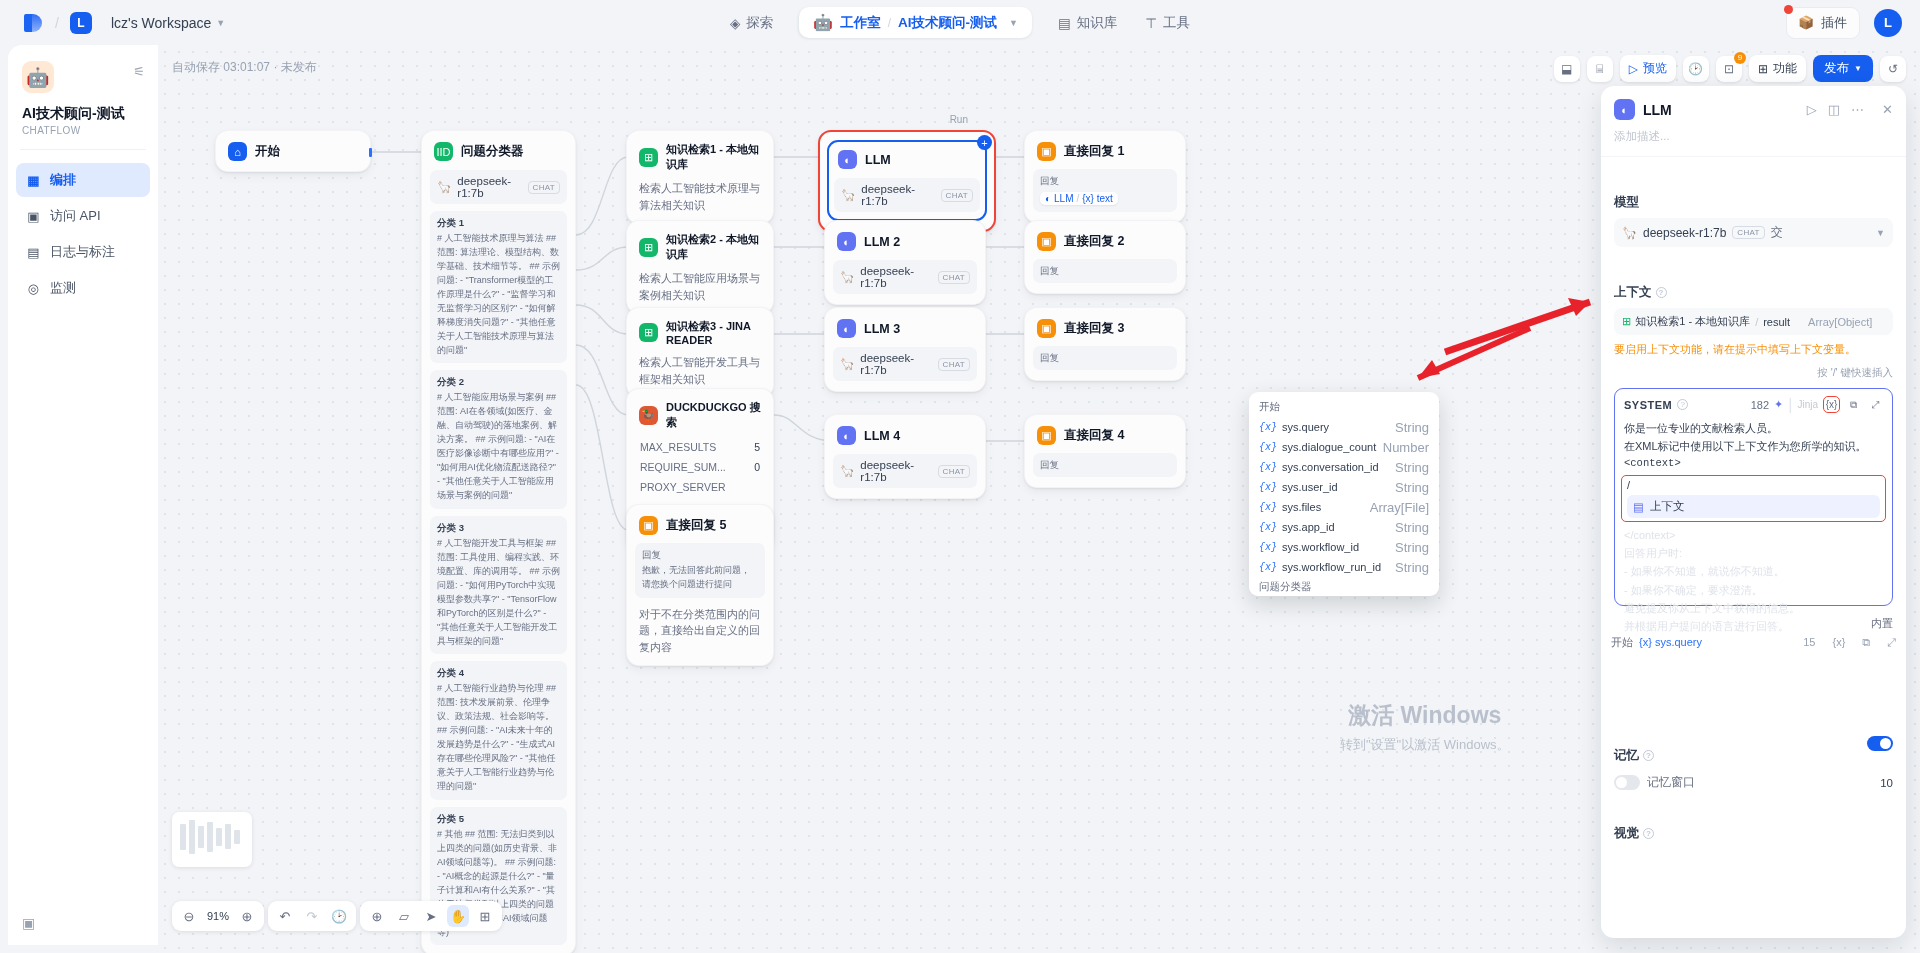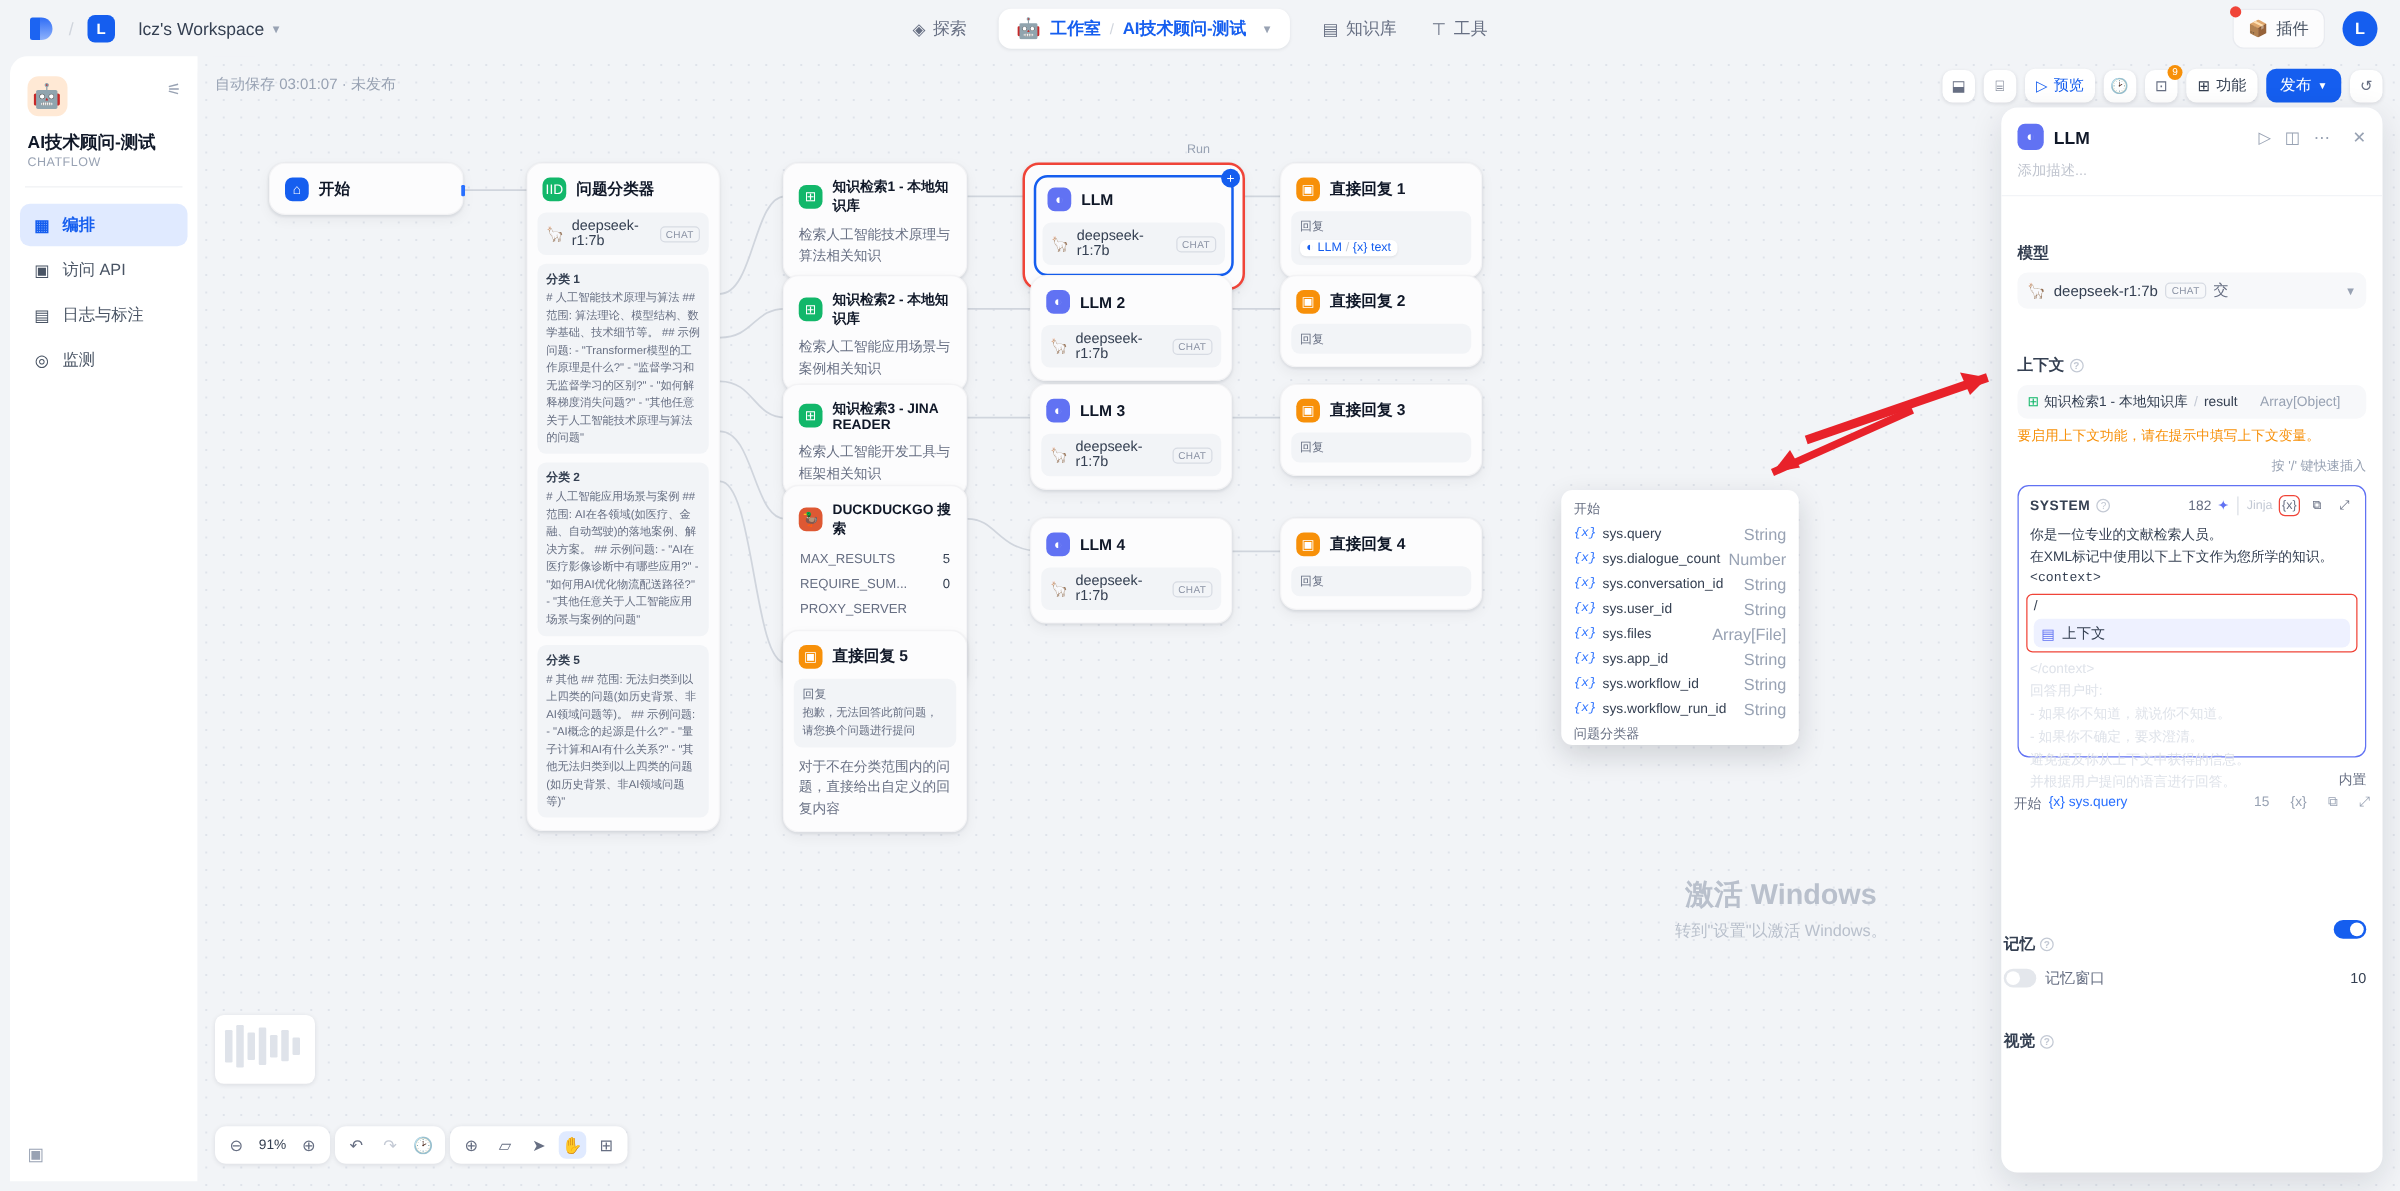--- a/index.html
+++ b/index.html
@@ -194,21 +194,21 @@
   }
   .vd-group { font-size:10.5px; color:#676f83; padding:3px 10px; }
   .vd-row { display:flex; align-items:center; padding:2.5px 10px; font-size:11px; }
   .vd-x { color:#2970ff; font-style:italic; font-size:10px; margin-right:5px; font-family:"Liberation Mono",monospace; }
   .vd-name { color:#354052; flex:1; }
   .vd-type { color:#98a2b3; font-size:13px; }
   
   .arrow { position:absolute; pointer-events:none; z-index:60; }
   
   .field-row { display:flex; align-items:center; justify-content:space-between;
-    padding:10px 13px 0 2px; }
+    padding:10px 13px 0 13px; }
   .toggle { width:26px; height:15px; border-radius:8px; background:#155eef; position:relative; }
   .toggle.off { background:#e4e7ec; }
   .toggle i { position:absolute; top:2px; right:2px; width:11px; height:11px; border-radius:50%; background:#fff; }
   .toggle.off i { left:2px; right:auto; }
   .num-box { font-size:11.5px; color:#354052; }
   .inner-tag { font-size:11px; color:#676f83; }
   .user-row { display:flex; align-items:center; gap:6px; font-size:11px; padding:4px 10px; }
   .ubar { display:flex; align-items:center; gap:17px; margin-left:auto; color:#98a2b3; font-size:11px; }
   .watermark { position:absolute; left:1340px; top:700px; z-index:5; text-align:center; color:#b9c0cc; }
   .wm1 { font-size:23px; font-weight:600; }
@@ -328,20 +328,28 @@
     </div>
     <div class="cls-block">
       <div class="cls-title">分类 1</div>
       <div class="cls-body"># 人工智能技术原理与算法 ## 范围: 算法理论、模型结构、数学基础、技术细节等。 ## 示例问题: - "Transformer模型的工作原理是什么?" - "监督学习和无监督学习的区别?" - "如何解释梯度消失问题?" - "其他任意关于人工智能技术原理与算法的问题"</div>
     </div>
     <div class="cls-block">
       <div class="cls-title">分类 2</div>
       <div class="cls-body"># 人工智能应用场景与案例 ## 范围: AI在各领域(如医疗、金融、自动驾驶)的落地案例、解决方案。 ## 示例问题: - "AI在医疗影像诊断中有哪些应用?" - "如何用AI优化物流配送路径?" - "其他任意关于人工智能应用场景与案例的问题"</div>
     </div>
     <div class="cls-block">
+      <div class="cls-title">分类 3</div>
+      <div class="cls-body"># 人工智能开发工具与框架 ## 范围: 工具使用、编程实践、环境配置、库的调用等。 ## 示例问题: - "如何用PyTorch中实现模型参数共享?" - "TensorFlow和PyTorch的区别是什么?" - "其他任意关于人工智能开发工具与框架的问题"</div>
+    </div>
+    <div class="cls-block">
+      <div class="cls-title">分类 4</div>
+      <div class="cls-body"># 人工智能行业趋势与伦理 ## 范围: 技术发展前景、伦理争议、政策法规、社会影响等。 ## 示例问题: - "AI未来十年的发展趋势是什么?" - "生成式AI存在哪些伦理风险?" - "其他任意关于人工智能行业趋势与伦理的问题"</div>
+    </div>
+    <div class="cls-block">
       <div class="cls-title">分类 5</div>
       <div class="cls-body"># 其他 ## 范围: 无法归类到以上四类的问题(如历史背景、非AI领域问题等)。 ## 示例问题: - "AI概念的起源是什么?" - "量子计算和AI有什么关系?" - "其他无法归类到以上四类的问题(如历史背景、非AI领域问题等)"</div>
     </div>
   </div>
 
   <div class="node" style="left:468px; top:85px; width:148px;">
     <div class="node-head">
       <div class="node-ic" style="background:#12b76a">⊞</div>
       <div class="node-title" style="font-size:11px">知识检索1 - 本地知识库</div>
     </div>

